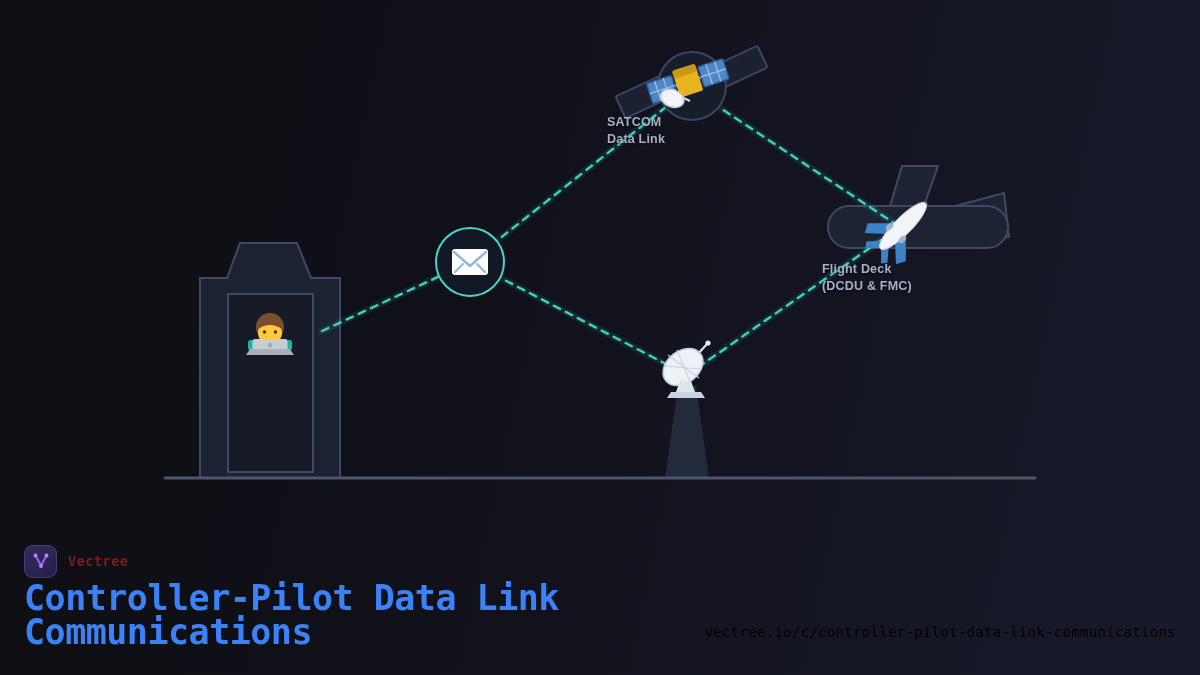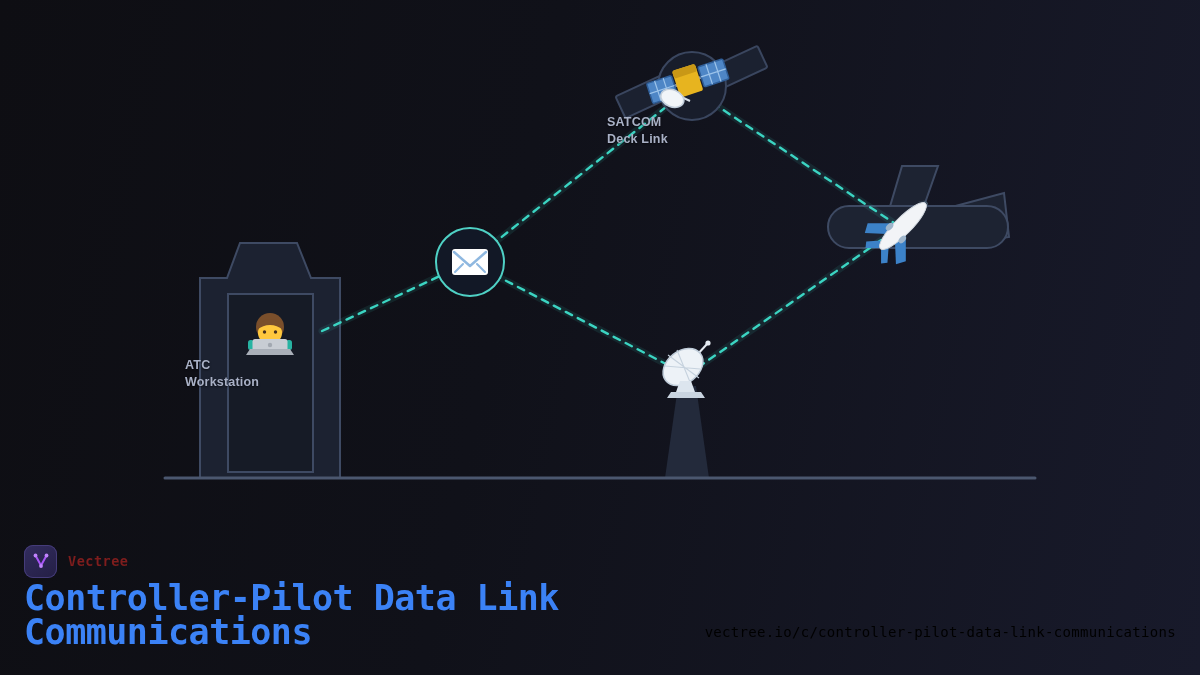--- a/index.html
+++ b/index.html
@@ -160,30 +160,30 @@
       <polygon points="880,229 866,241 861,237 875,223" fill="#3c82c8"></polygon>
       <ellipse cx="903" cy="226" rx="32" ry="8.5" fill="#f2f4f7" stroke="#d3d9e0" stroke-width="1"></ellipse>
       <path d="M930,219.5 a9,7 0 0 1 0,13 q7,-3 7,-6.5 q0,-3.5 -7,-6.5 z" fill="#44596b"></path>
       <ellipse cx="893" cy="235" rx="4.5" ry="2.8" fill="#9fb6cc"></ellipse>
       <ellipse cx="893" cy="217" rx="4.5" ry="2.8" fill="#9fb6cc"></ellipse>
     </g>
   </svg>
 
   <div class="node-label" style="left:607px; top:114px;">
     <div>SATCOM</div>
-    <div>Deck Link</div>
+    <div>Data Link</div>
   </div>
 
 
-  <div class="node-label" style="left:185px; top:357px;">
-    <div>ATC</div>
-    <div>Workstation</div>
-  </div>
 
 
+  <div class="node-label" style="left:822px; top:261px;">
+    <div>Flight Deck</div>
+    <div>(DCDU &amp; FMC)</div>
+  </div>
 
   <div class="brand-row">
     <div class="logo-badge">
       <svg width="22" height="22" viewBox="0 0 22 22">
         <path d="M5.5,5.5 L11,15.5 L16.5,5.5" stroke="#a855f7" stroke-width="2" fill="none" stroke-linecap="round" stroke-linejoin="round"></path>
         <circle cx="5.5" cy="5.5" r="1.9" fill="#c084fc"></circle>
         <circle cx="16.5" cy="5.5" r="1.9" fill="#c084fc"></circle>
         <circle cx="11" cy="16" r="1.9" fill="#c084fc"></circle>
       </svg>
     </div>

